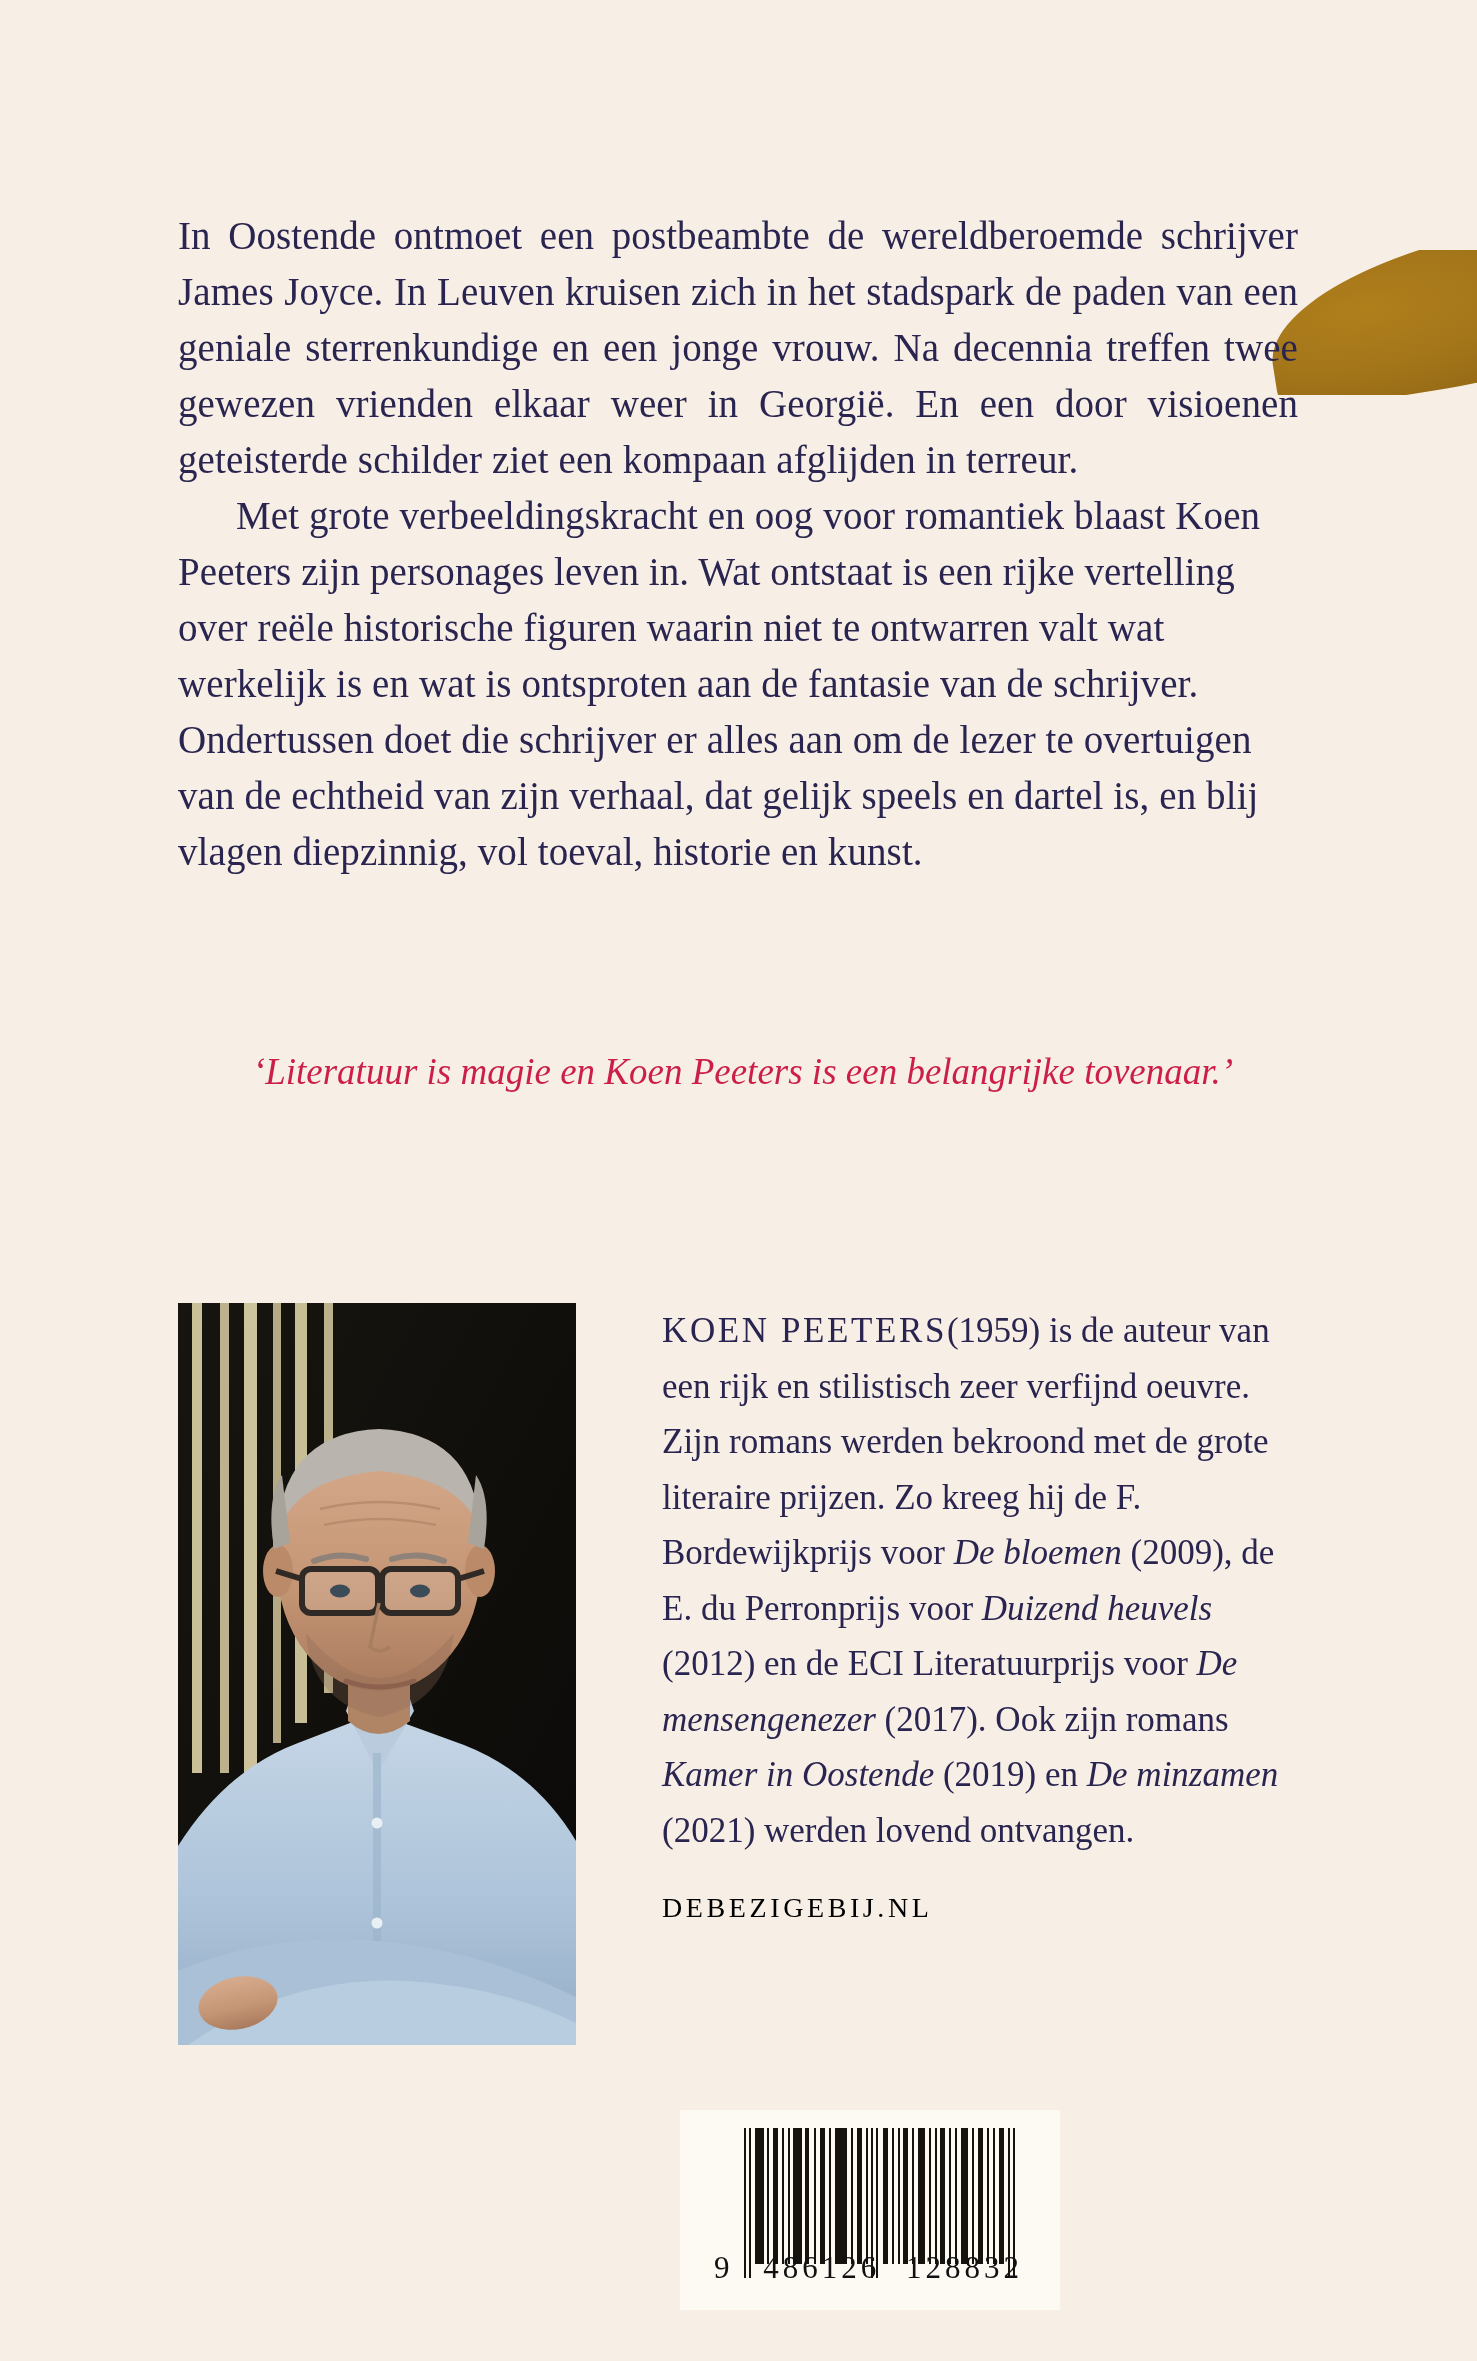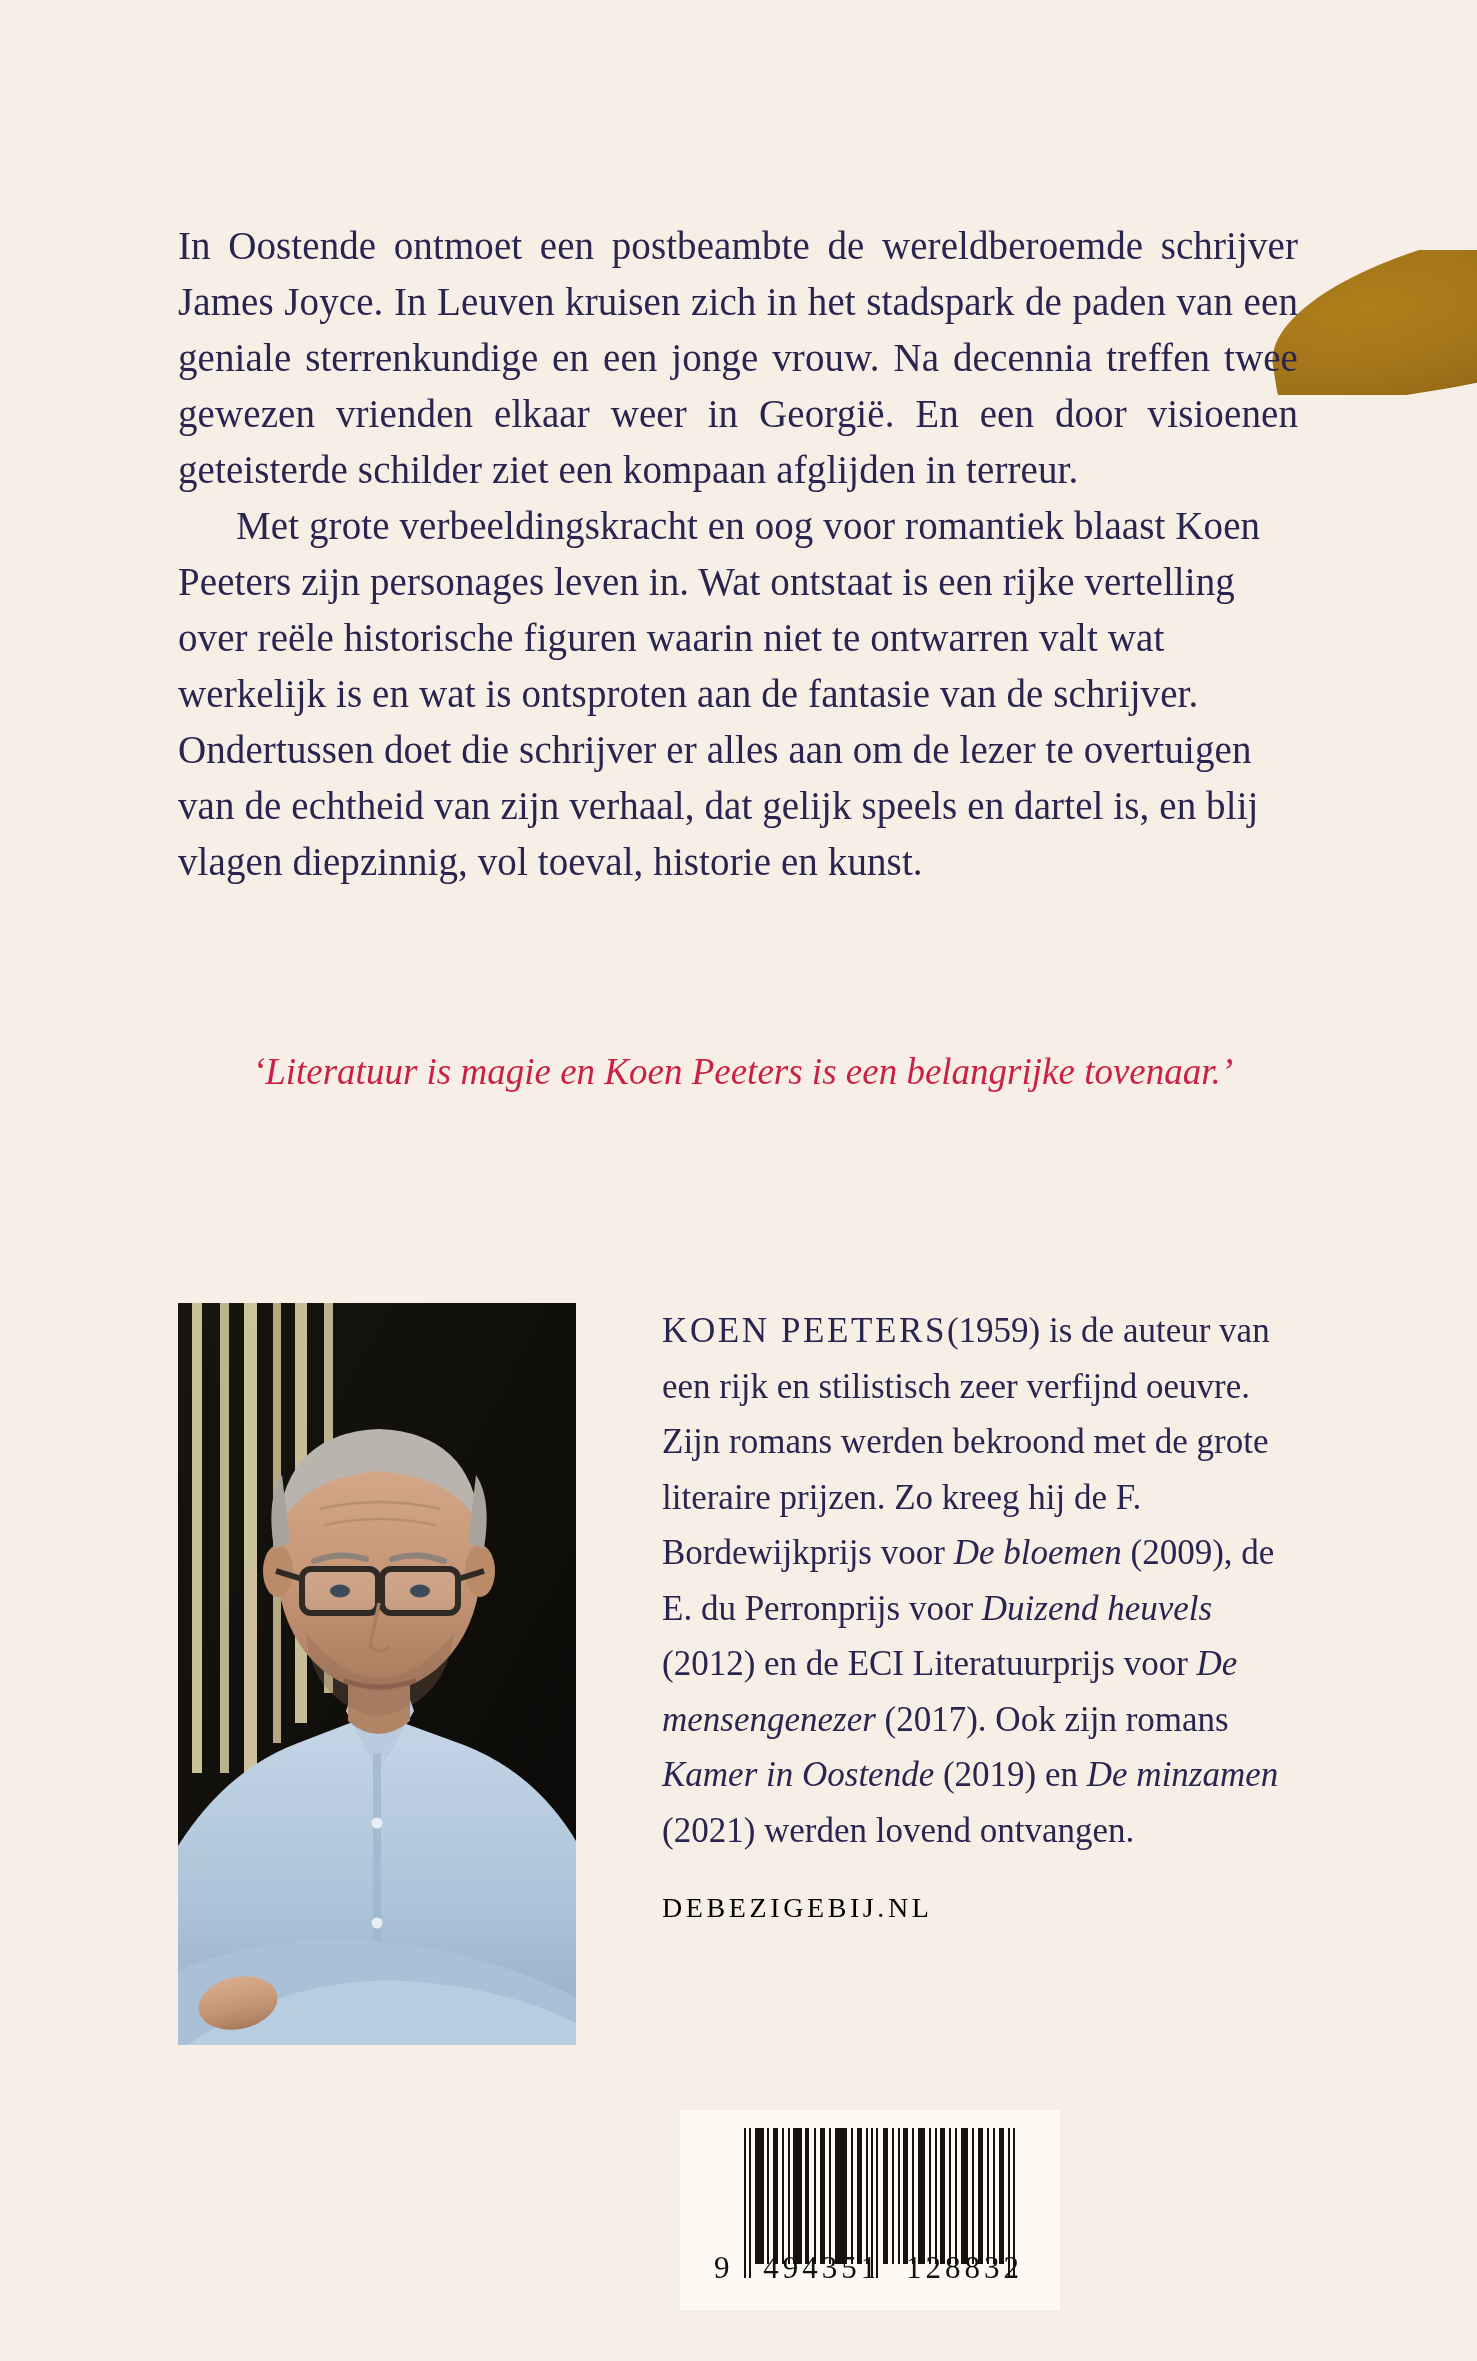--- a/index.html
+++ b/index.html
@@ -34,21 +34,21 @@
     height: 150px;
     background: radial-gradient(ellipse at 30% 40%, #b07f1c 0%, #a4761a 45%, #8d6414 100%);
     border-radius: 100% 20% 60% 10% / 80% 60% 40% 20%;
     transform: rotate(-9deg);
   }
 
   
   .blurb {
     position: absolute;
     left: 178px;
-    top: 218px;
+    top: 208px;
     width: 1120px;
     font-size: 39px;
     line-height: 56px;
     text-align: justify;
     text-justify: inter-word;
     letter-spacing: 0.1px;
   }
   .blurb p { margin: 0; }
   .blurb p + p { text-indent: 58px; }
   .blurb p:last-child { text-align: left; }
@@ -291,16 +291,16 @@
         <rect x="245" y="0" width="2" height="136"></rect>
         <rect x="251" y="0" width="2" height="136"></rect>
         <rect x="257" y="0" width="5" height="136"></rect>
         <rect x="266" y="0" width="2" height="150"></rect>
         <rect x="271" y="0" width="2" height="150"></rect>
       </g>
     </svg>
   </div>
   <div class="barcode-digits">
     <span>9</span>
-    <span style="margin-left:18px">494351</span>
+    <span style="margin-left:18px">486126</span>
     <span style="margin-left:14px">128832</span>
   </div>
 </div>
 
 </body></html>

